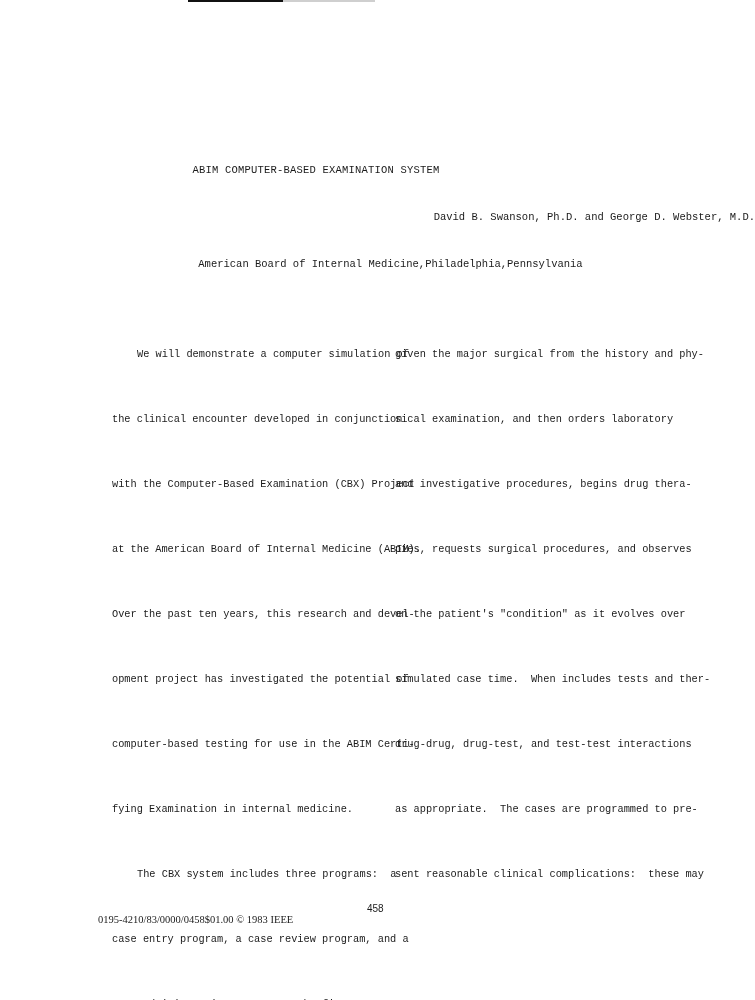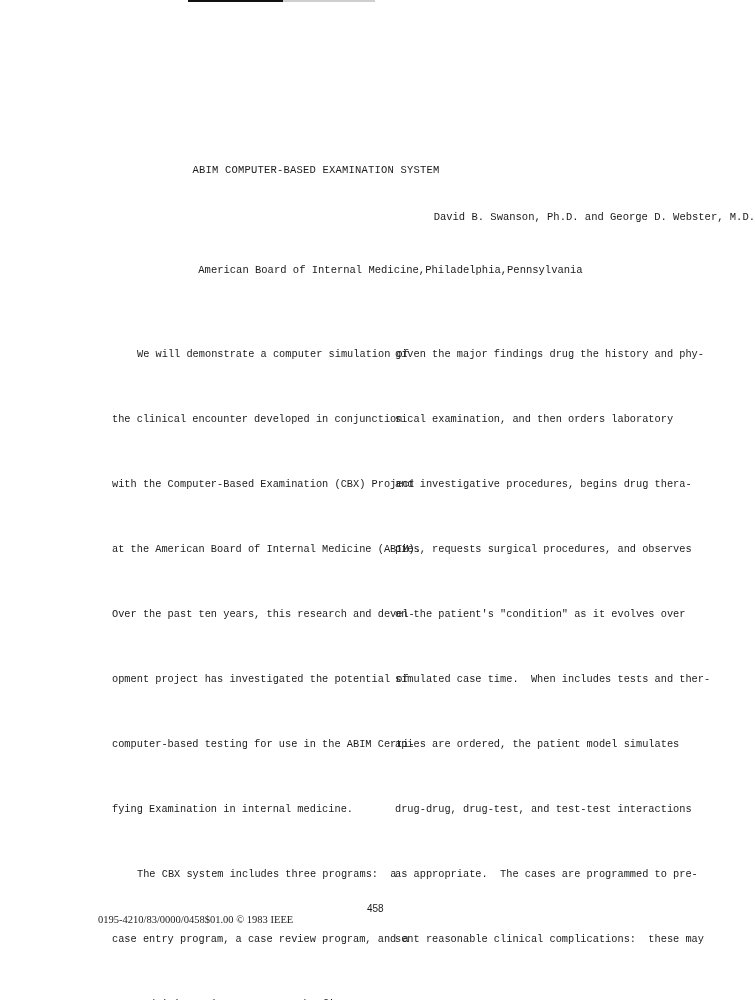--- a/index.html
+++ b/index.html
@@ -5,21 +5,21 @@
   html, body { margin:0; padding:0; }
   body {
     width:755px; height:1000px; background:#ffffff; position:relative; overflow:hidden;
     font-family: "Liberation Mono", "DejaVu Sans Mono", monospace; color:#1a1a1a;
   }
   .topbar { position:absolute; top:0; height:2px; }
   .topbar.dark { left:188px; width:95px; background:#111; }
   .topbar.light { left:283px; width:92px; background:#cfcfcf; }
   .title { position:absolute; top:164px; left:0; width:632px; text-align:center; font-size:10.5px; letter-spacing:0.2px; }
   .authors { position:absolute; top:211px; left:0; width:755px; text-align:right; font-size:10.5px; }
-  .affil { position:absolute; top:258px; left:0; width:755px; text-align:center; font-size:10.5px; padding-left:26px; box-sizing:border-box;margin-top:6px;}
+  .affil { position:absolute; top:258px; left:0; width:755px; text-align:center; font-size:10.5px; padding-left:26px; box-sizing:border-box;}
   .col { position:absolute; font-size:10.3px; line-height:21.65px; white-space:pre; }
   .col.left { left:112px; top:301px; width:260px; }
   .col.right { left:395px; top:301px; width:280px; }
   .line { display:block; height:21.65px; }
   .indent { padding-left:25px; }
   .pageno { position:absolute; top:903px; left:367px; font-family:Liberation Sans, sans-serif; font-size:10px; }
   .footer { position:absolute; top:914px; left:98px; font-family:"Liberation Serif", serif; font-size:10.5px; }
 </style>
 </head>
 <body>
@@ -55,27 +55,26 @@
   
   
   
   
   
   
   
 </div>
 
 <div class="col right">
-  <span class="line">given the major findings drug the history and phy-</span>
+  <span class="line">given the major surgical from the history and phy-</span>
   <span class="line">sical examination, and then orders laboratory</span>
   <span class="line">and investigative procedures, begins drug thera-</span>
   <span class="line">pies, requests surgical procedures, and observes</span>
   <span class="line">on the patient's "condition" as it evolves over</span>
   <span class="line">simulated case time.  When includes tests and ther-</span>
-  <span class="line">apies are ordered, the patient model simulates</span>
   <span class="line">drug-drug, drug-test, and test-test interactions</span>
   <span class="line">as appropriate.  The cases are programmed to pre-</span>
   <span class="line">sent reasonable clinical complications:  these may</span>
   
   
   
   
   
   
   

